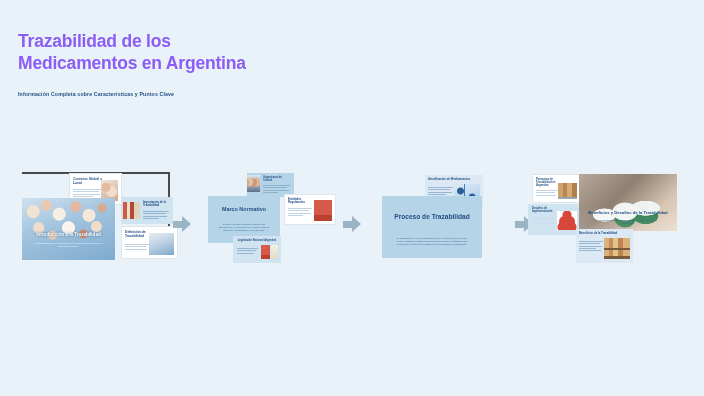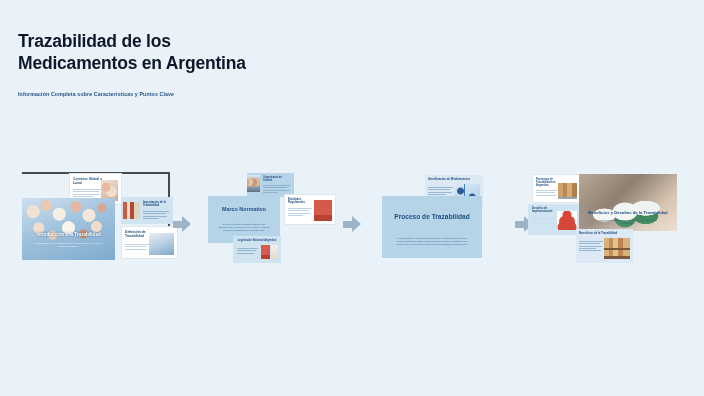--- a/index.html
+++ b/index.html
@@ -8,21 +8,21 @@
     background: #e9f2f9;
     font-family: "Liberation Sans", sans-serif;
     overflow: hidden;
   }
   #stage { position: relative; width: 704px; height: 396px; }
 
   
   #title-block { position: absolute; left: 18px; top: 30px; width: 270px; }
   #main-title {
     font-size: 17.5px; font-weight: bold; line-height: 1.28;
-    color: #0f172a; letter-spacing: -0.2px;
+    color: #8b5cf6; letter-spacing: -0.2px;
   }
   #subtitle {
     margin-top: 16px; font-size: 5.2px; font-weight: bold;
     color: #1f4e82; letter-spacing: 0.15px;
   }
 
   
   .arrow { position: absolute; width: 18px; height: 16px; }
   .arrow .shaft {
     position: absolute; left: 0; top: 4.5px;

